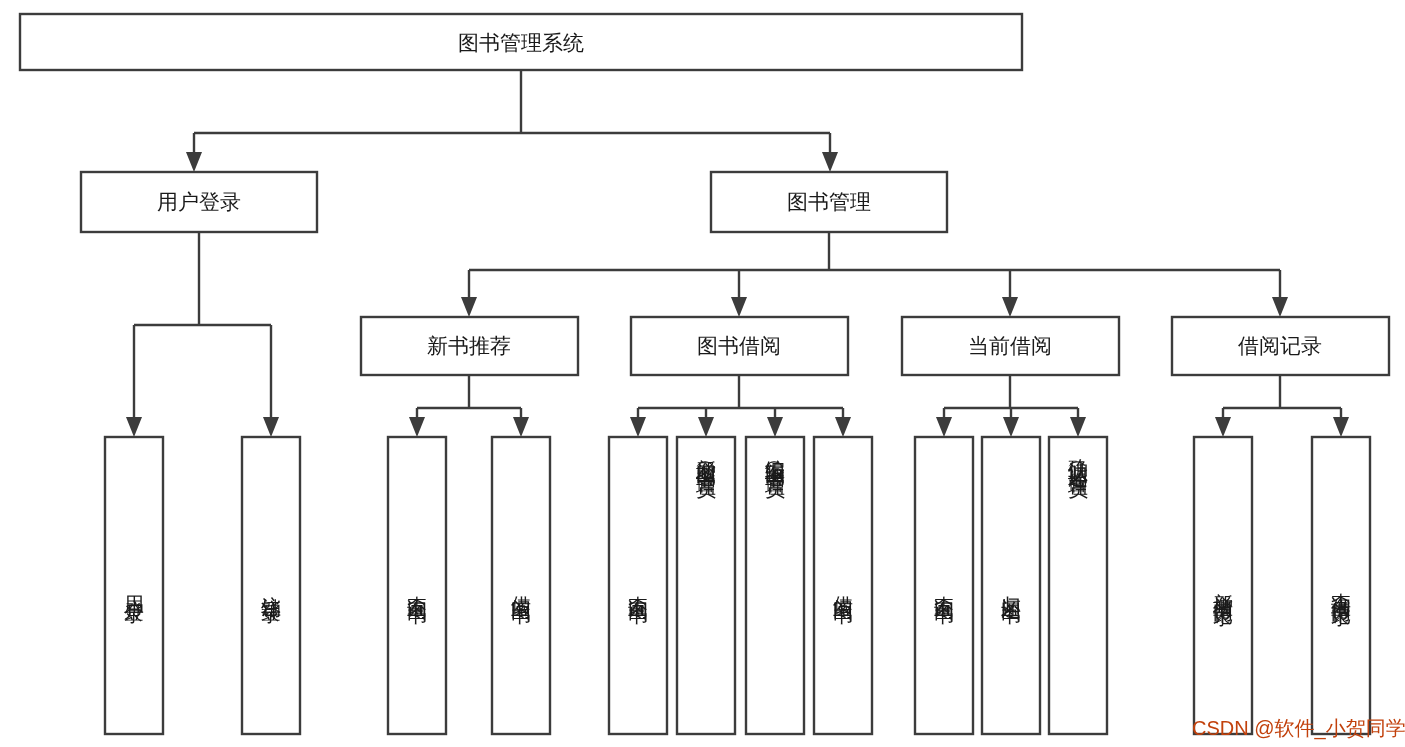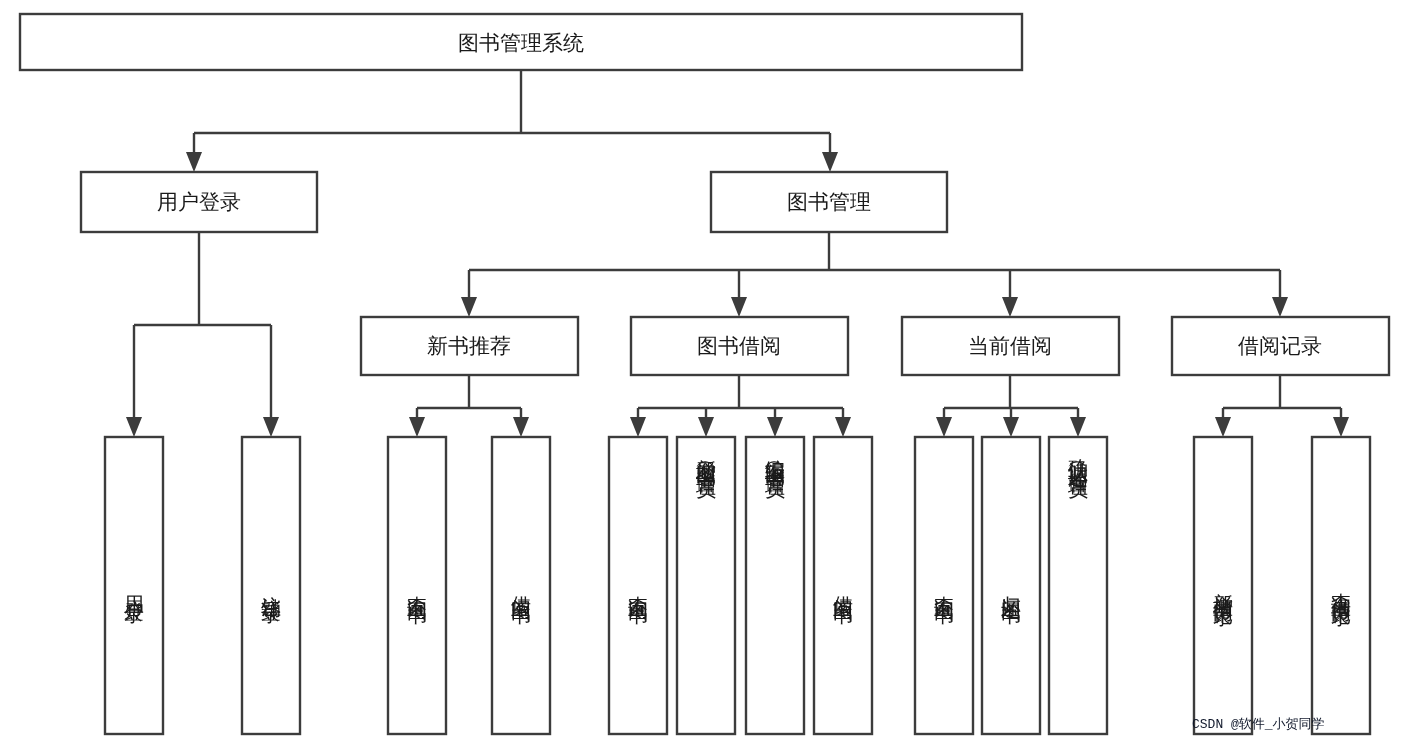--- a/index.html
+++ b/index.html
@@ -56,23 +56,23 @@
     color: #1a1a1a;
     letter-spacing: 3px;
     display: flex;
     align-items: center;
     justify-content: flex-start;
     white-space: nowrap;
     pointer-events: none;
   }
   .watermark {
     position: absolute;
-    font-family: Liberation Mono, monospace;
-    font-size: 13px;
-    color: #0f172a;
+    font-family: Liberation Sans, sans-serif;
+    font-size: 20px;
+    color: #c2410c;
     white-space: nowrap;
   }
 </style>
 </head>
 <body>
 
 <div id="diagram-root">
 
   <svg id="tree-svg" viewBox="0 0 1405 747">
 

